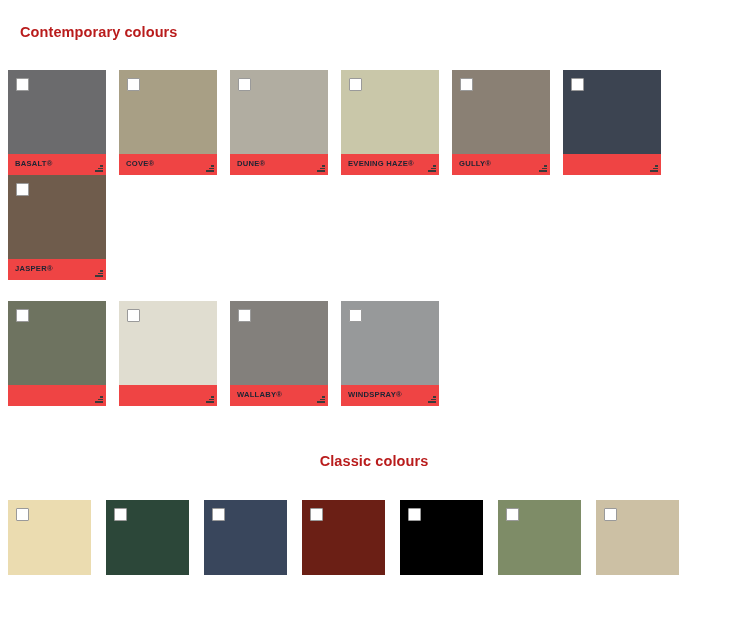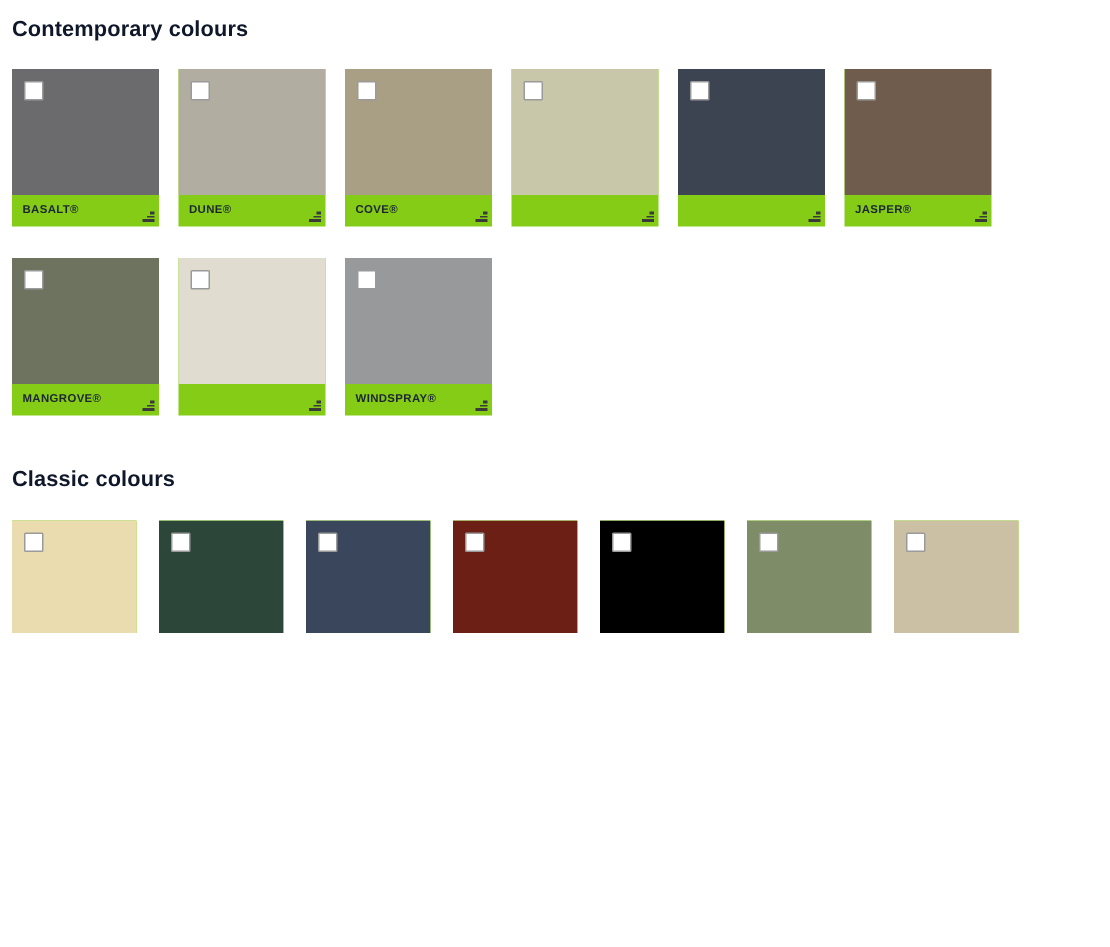--- a/index.html
+++ b/index.html
@@ -13,35 +13,35 @@
     overflow: hidden;
   }
 
   .page { padding: 0 0 0 8px; }
 
   .section { margin: 0; }
 
   .section-title {
     font-size: 14.5px;
     font-weight: bold;
-    color: #0f172a;
+    color: #b91c1c;
     letter-spacing: 0.1px;
-    margin: 0;
+    margin: 12px;
     padding: 0;
   }
 
   .swatch-grid {
     display: flex;
     flex-wrap: wrap;
   }
 
   
   .swatch {
     position: relative;
-    background: #84cc16;
+    background: #ef4444;
     overflow: hidden;
     flex: 0 0 auto;
   }
   .swatch-chip {
     position: relative;
     width: 100%;
   }
   .checkbox {
     position: absolute;
     left: 8px;
@@ -85,21 +85,21 @@
   .grid-wide .swatch-label { height: 21px; }
 
   
   .grid-classic .swatch { width: 83px; margin: 0 15px 0 0; }
   .grid-classic .swatch-chip { height: 75px; }
 
   
   #contemporary-title { padding-top: 12px; }
   #contemporary-grid-row1 { padding-top: 18px; }
   #contemporary-grid-row2 { padding-top: 21px; }
-  #classic-title { padding-top: 35px; }
+  #classic-title { padding-top: 35px; text-align: center; }
   #classic-grid { padding-top: 19px; }
 </style>
 </head>
 <body>
 
 <div class="page">
 
   <div class="section">
     <h2 class="section-title" id="contemporary-title">Contemporary colours</h2>
     <div class="swatch-grid grid-wide" id="contemporary-grid-row1">
@@ -108,45 +108,57 @@
             <span class="checkbox"></span>
           </div>
           <div class="swatch-label">BASALT®</div>
           <span class="grip">
             <i></i>
             <i></i>
             <i></i>
           </span>
         </div>
         <div class="swatch">
+          <div class="swatch-chip" style="background: rgb(168, 159, 133);">
+            <span class="checkbox"></span>
+          </div>
+          <div class="swatch-label">COVE®</div>
+          <span class="grip">
+            <i></i>
+            <i></i>
+            <i></i>
+          </span>
+        </div>
+        <div class="swatch">
           <div class="swatch-chip" style="background: rgb(177, 173, 161);">
             <span class="checkbox"></span>
           </div>
           <div class="swatch-label">DUNE®</div>
           <span class="grip">
             <i></i>
             <i></i>
             <i></i>
           </span>
         </div>
         <div class="swatch">
-          <div class="swatch-chip" style="background: rgb(168, 159, 133);">
-            <span class="checkbox"></span>
-          </div>
-          <div class="swatch-label">COVE®</div>
-          <span class="grip">
-            <i></i>
-            <i></i>
-            <i></i>
-          </span>
-        </div>
-        <div class="swatch">
           <div class="swatch-chip" style="background: rgb(201, 199, 169);">
             <span class="checkbox"></span>
           </div>
+          <div class="swatch-label">EVENING HAZE®</div>
+          <span class="grip">
+            <i></i>
+            <i></i>
+            <i></i>
+          </span>
+        </div>
+        <div class="swatch">
+          <div class="swatch-chip" style="background: rgb(138, 128, 116);">
+            <span class="checkbox"></span>
+          </div>
+          <div class="swatch-label">GULLY®</div>
           <span class="grip">
             <i></i>
             <i></i>
             <i></i>
           </span>
         </div>
         <div class="swatch">
           <div class="swatch-chip" style="background: rgb(60, 68, 81);">
             <span class="checkbox"></span>
           </div>
@@ -166,31 +178,41 @@
             <i></i>
             <i></i>
           </span>
         </div>
       </div>
     <div class="swatch-grid grid-wide" id="contemporary-grid-row2">
         <div class="swatch">
           <div class="swatch-chip" style="background: rgb(110, 115, 96);">
             <span class="checkbox"></span>
           </div>
-          <div class="swatch-label">MANGROVE®</div>
           <span class="grip">
             <i></i>
             <i></i>
             <i></i>
           </span>
         </div>
         <div class="swatch">
           <div class="swatch-chip" style="background: rgb(224, 221, 208);">
             <span class="checkbox"></span>
           </div>
+          <span class="grip">
+            <i></i>
+            <i></i>
+            <i></i>
+          </span>
+        </div>
+        <div class="swatch">
+          <div class="swatch-chip" style="background: rgb(131, 128, 124);">
+            <span class="checkbox"></span>
+          </div>
+          <div class="swatch-label">WALLABY®</div>
           <span class="grip">
             <i></i>
             <i></i>
             <i></i>
           </span>
         </div>
         <div class="swatch">
           <div class="swatch-chip" style="background: rgb(151, 153, 154);">
             <span class="checkbox"></span>
           </div>

